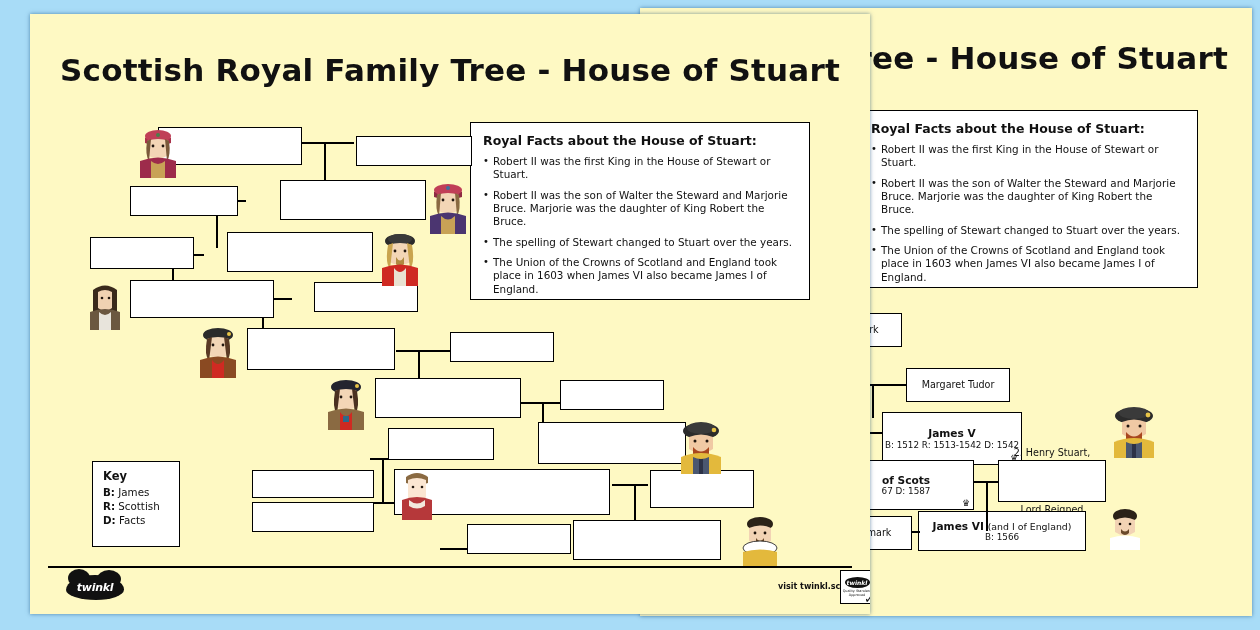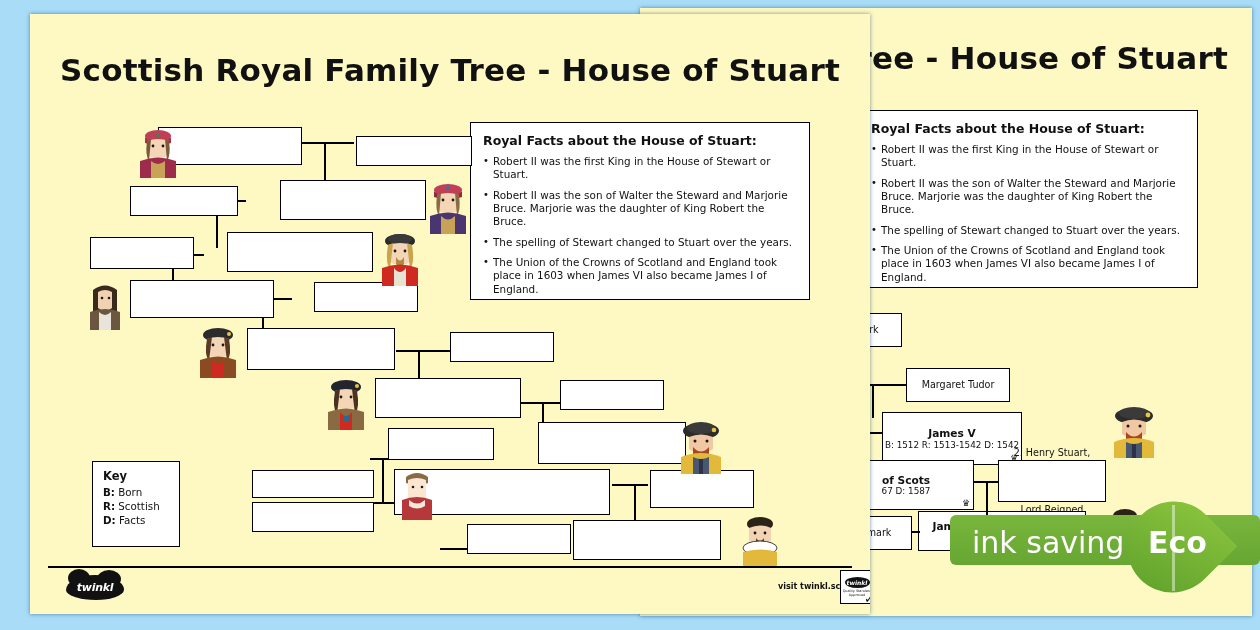--- a/index.html
+++ b/index.html
@@ -248,21 +248,21 @@
           <li>Robert II was the son of Walter the Steward and Marjorie Bruce. Marjorie was the daughter of King Robert the Bruce.</li>
           <li>The spelling of Stewart changed to Stuart over the years.</li>
           <li>The Union of the Crowns of Scotland and England took place in 1603 when James VI also became James I of England.</li>
         </ul>
       </div>
 
       <div class="keybox">
         <div class="kt">Key</div>
         <div class="kl">
           <b>B:</b>
-          <span>Born</span>
+          <span>James</span>
         </div>
         <div class="kl">
           <b>R:</b>
           <span>Scottish</span>
         </div>
         <div class="kl">
           <b>D:</b>
           <span>Facts</span>
         </div>
       </div>
@@ -455,21 +455,14 @@
 
       <div class="qual-badge">
         <div class="qc">twinkl</div>
         <div class="qt">Quality Standard<br>Approved</div>
         <span class="qtick">✓</span>
       </div>
 
     </div>
   </div>
 
-  <div class="eco">
-    <div class="eco-bar"></div>
-    <div class="eco-leaf"></div>
-    <div class="eco-leaf-vein"></div>
-    <div class="eco-ink">ink saving</div>
-    <div class="eco-word">Eco</div>
-  </div>
 
 </div>
 
 </body></html>

